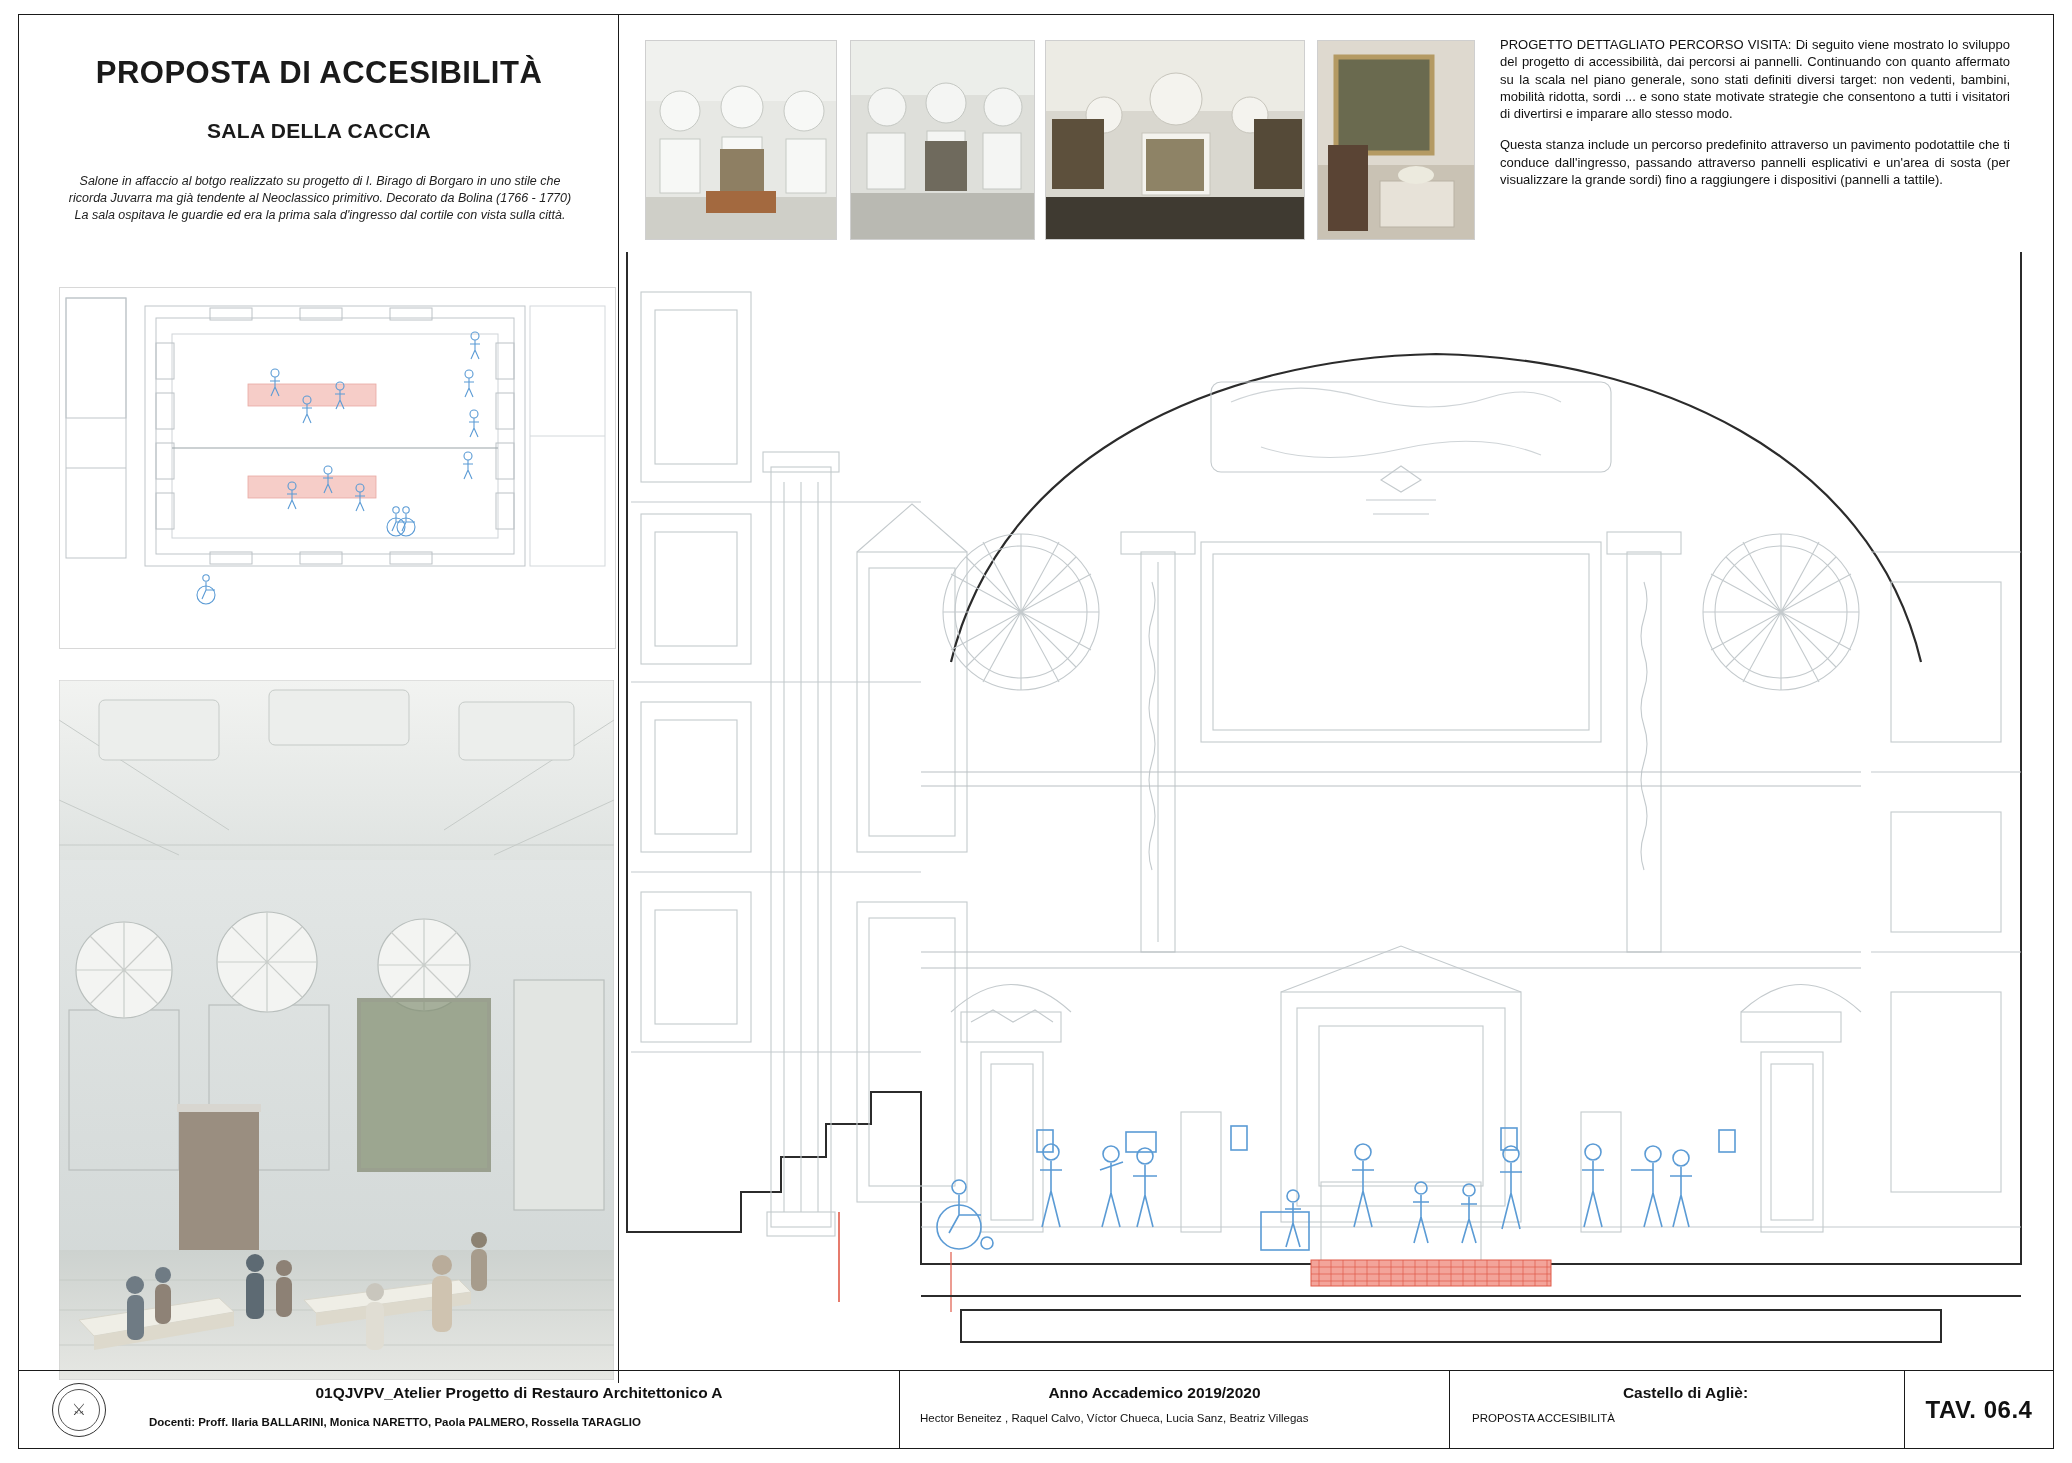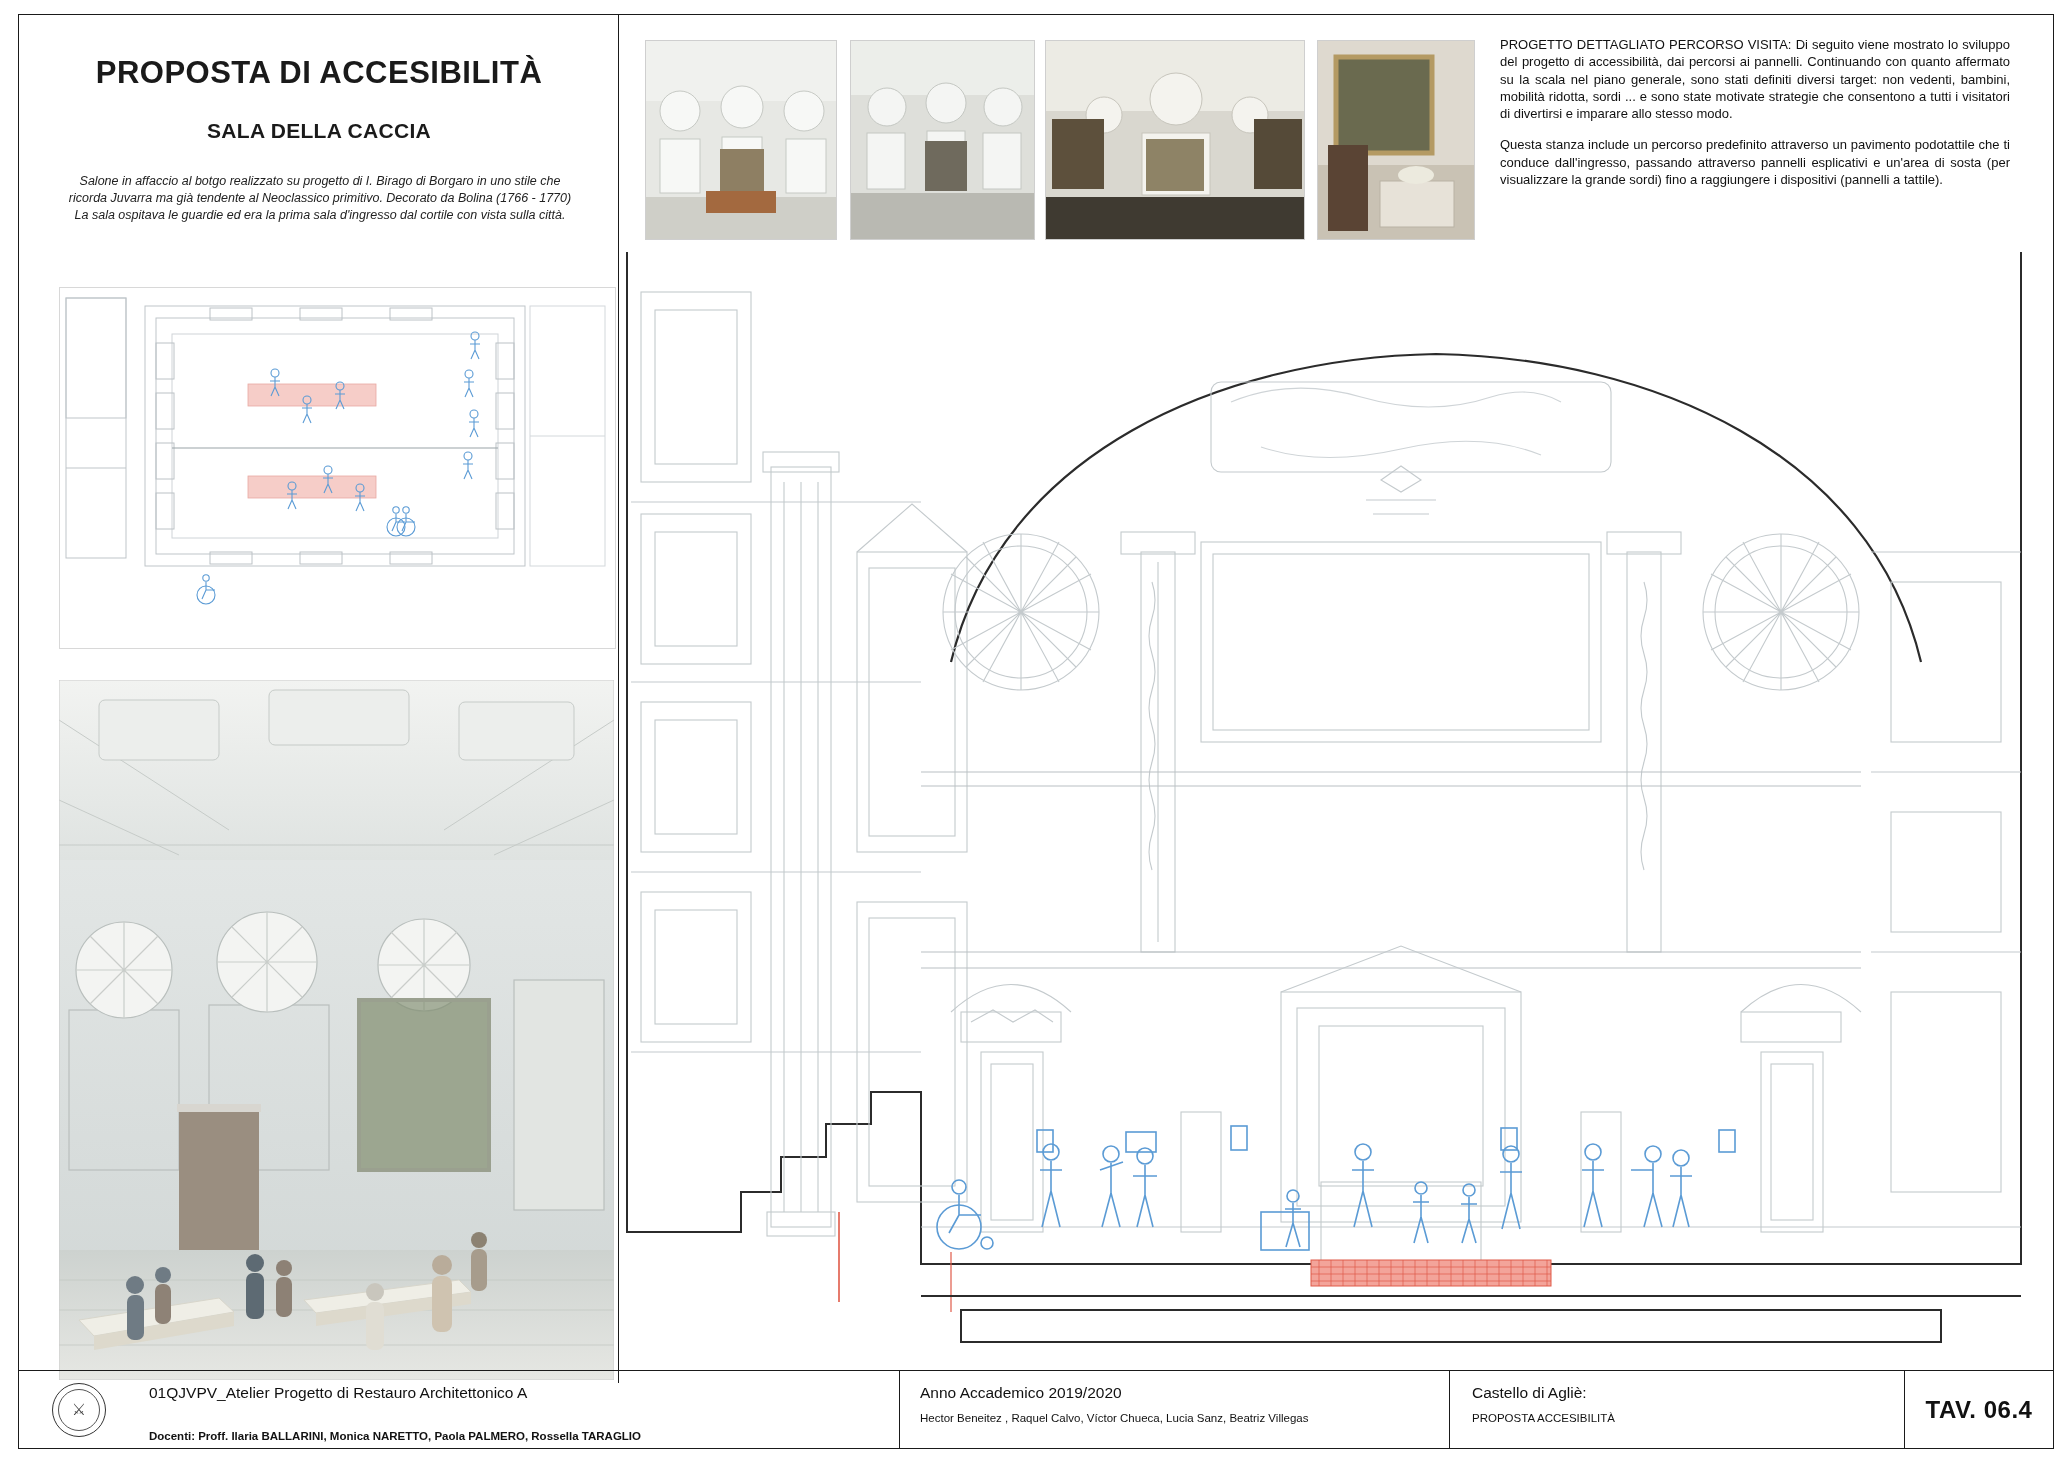--- a/index.html
+++ b/index.html
@@ -62,22 +62,22 @@
   .bottom-bar{
     position:absolute;left:19px;bottom:15px;width:2034px;height:78px;
     border-top:1px solid #1a1a1a;box-sizing:border-box;
   }
   .bb-seg{position:absolute;top:0;height:78px;box-sizing:border-box;}
   .bb-logo{left:0;width:120px;display:flex;align-items:center;justify-content:center;}
   .bb-course{left:130px;width:740px;padding-top:13px;}
   .bb-year{left:880px;width:490px;padding-top:13px;border-left:1px solid #1a1a1a;padding-left:20px;}
   .bb-castle{left:1430px;width:450px;padding-top:13px;border-left:1px solid #1a1a1a;padding-left:22px;}
   .bb-tav{left:1885px;width:149px;border-left:1px solid #1a1a1a;display:flex;align-items:center;justify-content:center;}
-  .bb-title{font-size:15.5px;font-weight:normal;color:#111;}
-  .bb-sub{font-size:11.5px;font-weight:bold;color:#111;margin-top:28px;}
+  .bb-title{font-size:15.5px;font-weight:bold;color:#111;text-align:center;}
+  .bb-sub{font-size:11.5px;font-weight:bold;color:#111;margin-top:14px;}
   .bb-sub-n{font-size:11.5px;color:#111;margin-top:10px;}
   .bb-tav-label{font-size:24px;font-weight:bold;color:#111;letter-spacing:.5px;}
   .seal{
     width:54px;height:54px;border-radius:50%;border:1.5px solid #333;
     display:flex;align-items:center;justify-content:center;font-size:7px;
     color:#444;text-align:center;line-height:1.05;box-sizing:border-box;
   }
   .seal-inner{width:40px;height:40px;border-radius:50%;border:1px solid #555;
     display:flex;align-items:center;justify-content:center;font-size:16px;color:#444;}
 </style>

